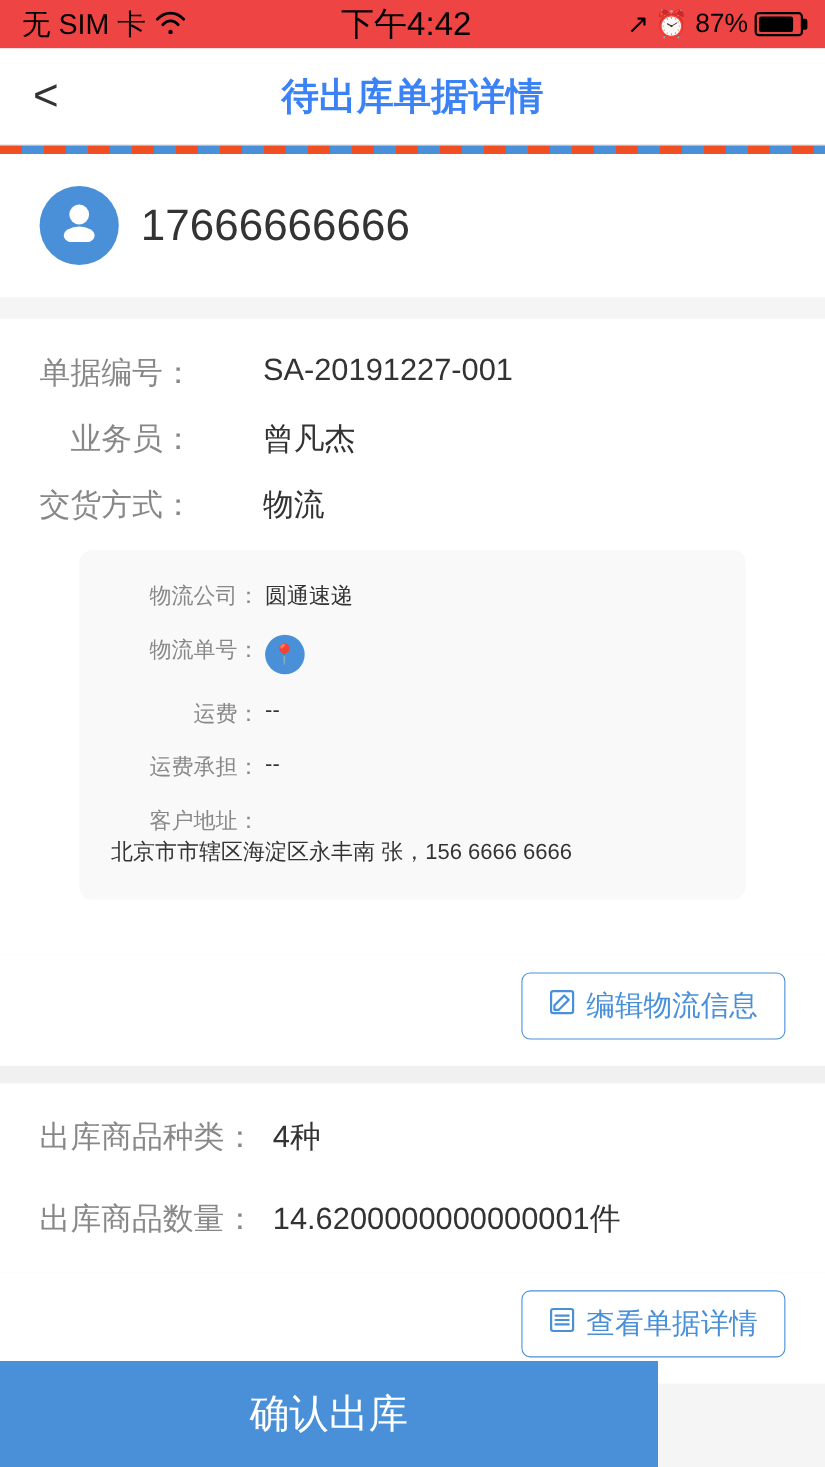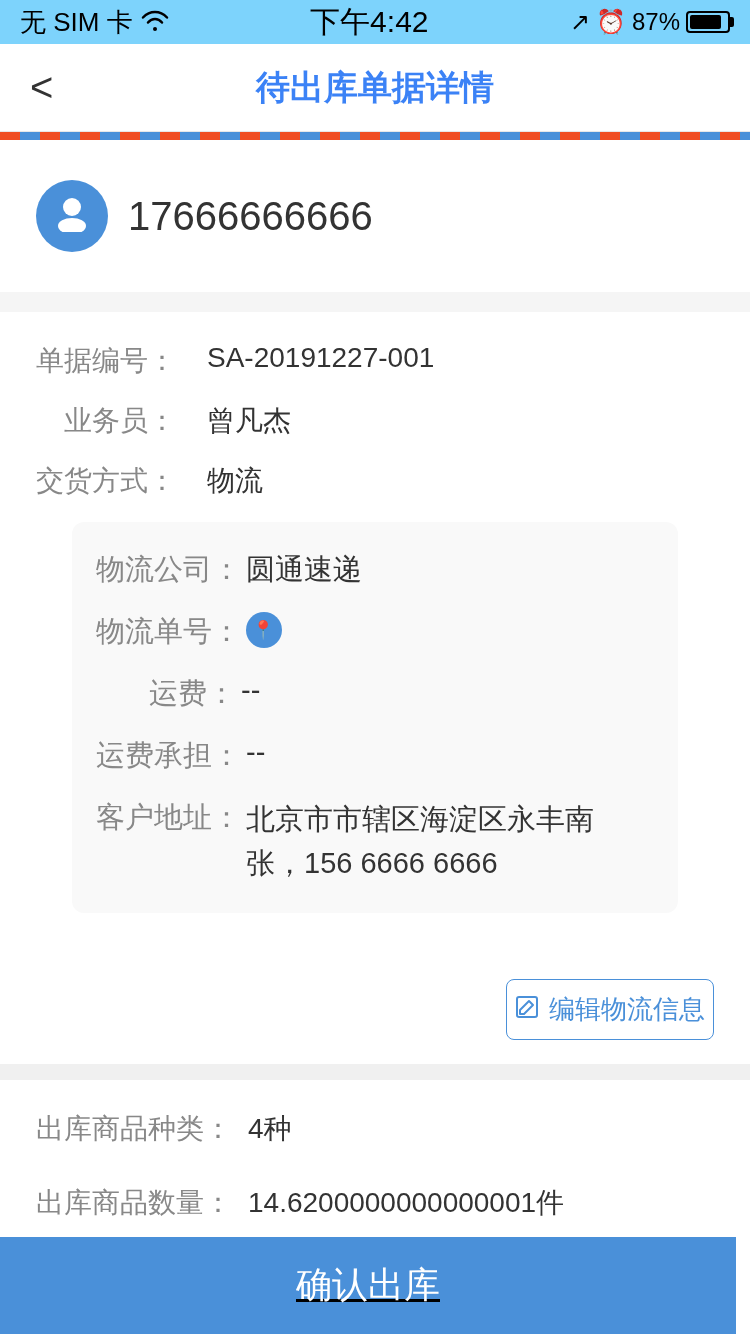--- a/index.html
+++ b/index.html
@@ -9,21 +9,21 @@
       min-height: 1334px;
       font-family: -apple-system, "PingFang SC", "Helvetica Neue", sans-serif;
       background: #f5f5f5;
       position: relative;
     }
 
     
     .status-bar {
       width: 750px;
       height: 44px;
-      background: #7dd3fc;
+      background: #ef4444;
       display: flex;
       align-items: center;
       justify-content: space-between;
       padding: 0 20px;
       font-size: 28px;
     }
     .status-left {
       font-size: 26px;
       color: #000;
       display: flex;
@@ -106,21 +106,21 @@
     }
 
     
     .content {
       padding: 0;
     }
 
     
     .customer-section {
       background: #fff;
-      padding: 40px 36px;
+      padding: 29px 36px;
       display: flex;
       align-items: center;
       gap: 20px;
     }
     .avatar-circle {
       width: 72px;
       height: 72px;
       border-radius: 50%;
       background: #4a90d9;
       display: flex;
@@ -146,20 +146,21 @@
     
     .info-section {
       background: #fff;
       padding: 30px 36px;
     }
     .info-row {
       display: flex;
       align-items: flex-start;
       margin-bottom: 22px;
       font-size: 28px;
+      gap: 32px;
     }
     .info-row:last-child {
       margin-bottom: 0;
     }
     .info-label {
       color: #888;
       min-width: 140px;
       text-align: right;
       flex-shrink: 0;
     }
@@ -173,24 +174,25 @@
     .logistics-card {
       background: #f9f9f9;
       border-radius: 12px;
       margin: 20px 36px;
       padding: 28px 24px;
     }
     .logistics-row {
       display: flex;
       align-items: flex-start;
       margin-bottom: 22px;
-      font-size: 29px;
+      font-size: 20px;
     }
     .logistics-row:last-child {
       margin-bottom: 0;
+      flex-direction: column;
     }
     .logistics-label {
       color: #888;
       min-width: 140px;
       text-align: right;
       flex-shrink: 0;
     }
     .logistics-value {
       color: #333;
       margin-left: 5px;
@@ -217,21 +219,21 @@
     
     .edit-btn-row {
       display: flex;
       justify-content: flex-end;
       padding: 16px 36px 24px;
       background: #fff;
     }
     .edit-btn {
       border: 1.5px solid #4a90d9;
       border-radius: 8px;
-      padding: 12px 8px;
+      padding: 12px 24px;
       color: #4a90d9;
       font-size: 26px;
       display: flex;
       align-items: center;
       gap: 10px;
       cursor: pointer;
       background: #fff;
     }
     .edit-icon {
       font-size: 24px;
@@ -291,28 +293,27 @@
     .empty-space {
       height: 260px;
       background: #f5f5f5;
     }
 
     
     .confirm-btn-container {
       position: fixed;
       bottom: 0;
       left: 0;
-      width: 736px;
+      width: 598px;
       background: #4a90d9;
       padding: 24px 0;
       display: flex;
       justify-content: center;
       align-items: center;
       cursor: pointer;
-      text-decoration: underline;
     }
     .confirm-btn-text {
       font-size: 36px;
       color: #fff;
       font-weight: 500;
     }
   </style>
 </head>
 <body>
 

